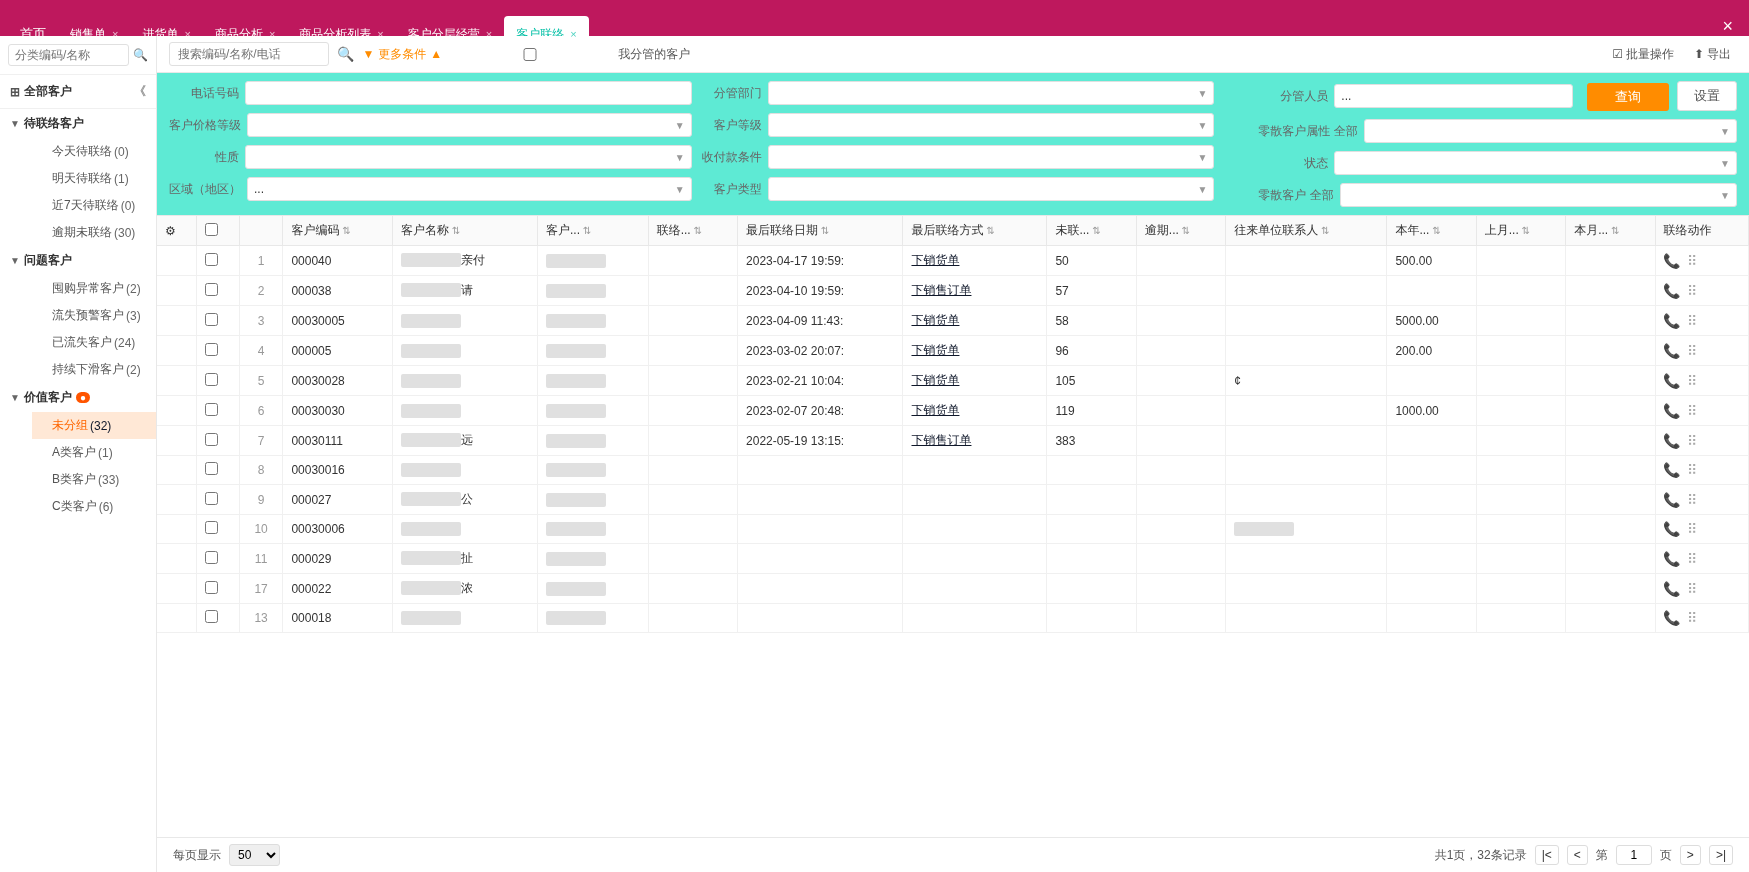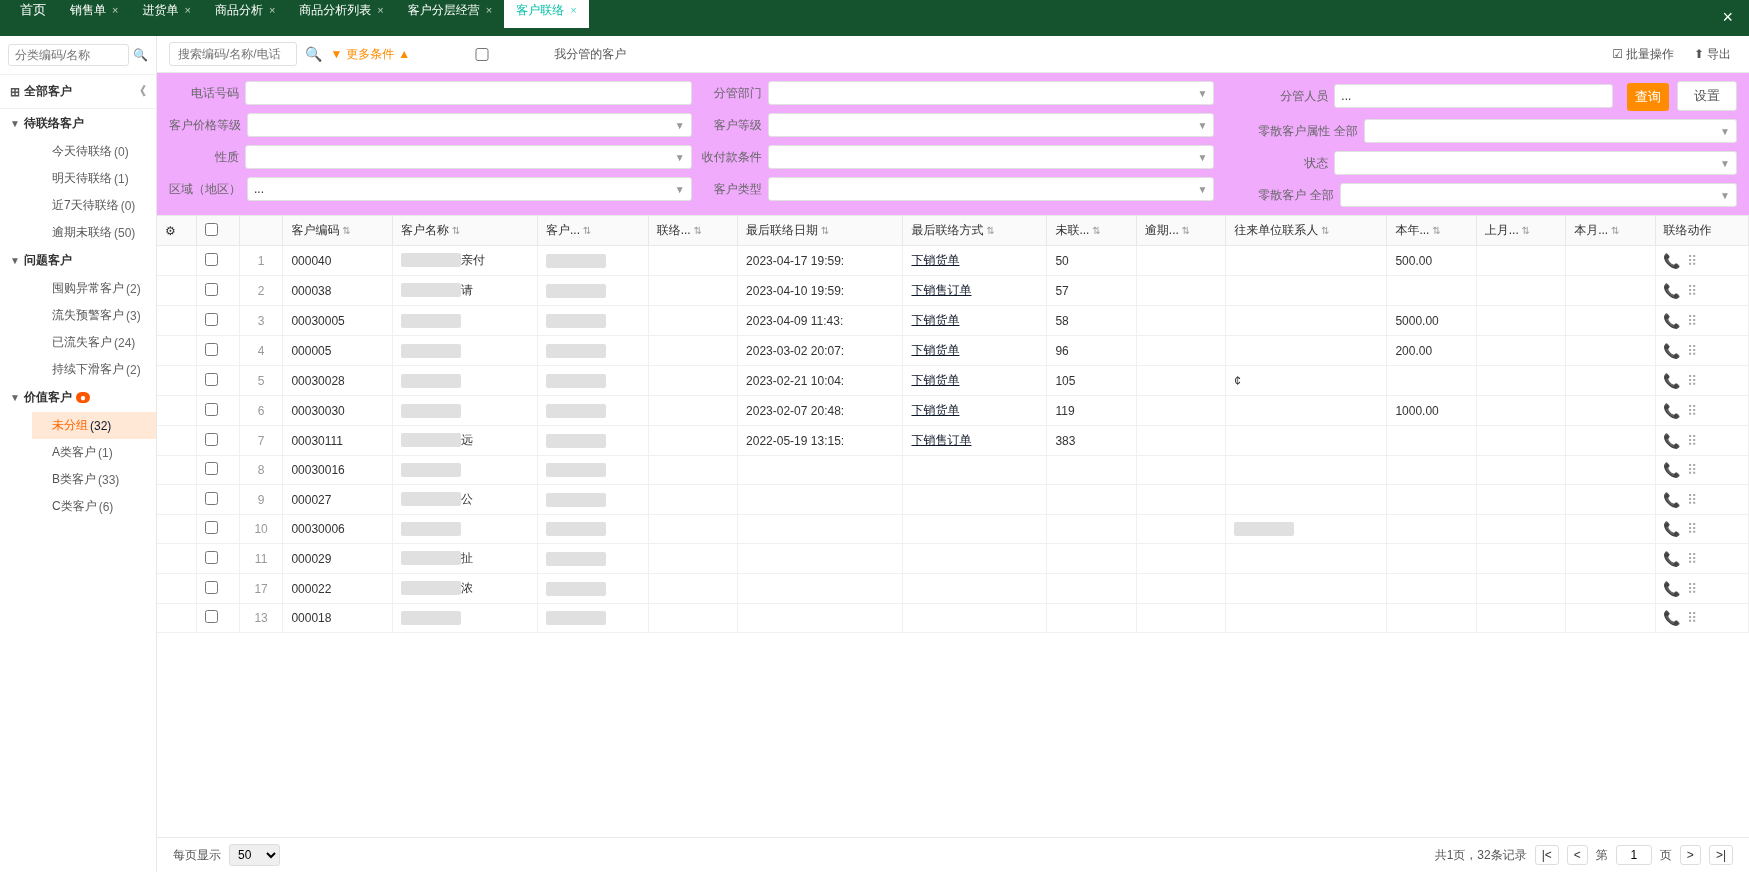--- a/index.html
+++ b/index.html
@@ -1,24 +1,24 @@
 <!DOCTYPE html>
 <html><head>
   <meta charset="utf-8">
   <style>
     * { box-sizing: border-box; margin: 0; padding: 0; font-family: 'Microsoft YaHei', Arial, sans-serif; font-size: 12px; }
     body { background: #f5f5f5; overflow: hidden; }
 
     
     .top-nav {
       display: flex;
-      align-items: flex-end;
-      background: #14532d;
+      align-items: flex-start;
+      background: #be185d;
       height: 36px;
-      padding: 8px 8px;
+      padding: 16px 8px;
     }
     .top-nav .nav-item {
       color: #fff;
       padding: 0 12px;
       height: 36px;
       display: flex;
       align-items: center;
       cursor: pointer;
       font-size: 13px;
       white-space: nowrap;
@@ -125,21 +125,21 @@
       padding: 6px 12px;
       display: flex;
       align-items: center;
       gap: 8px;
     }
     .filter-bar input {
       border: 1px solid #e0e0e0;
       border-radius: 3px;
       padding: 4px 8px;
       font-size: 12px;
-      width: 128px;
+      width: 160px;
       outline: none;
     }
     .filter-btn {
       display: flex;
       align-items: center;
       gap: 4px;
       color: #ff8c00;
       cursor: pointer;
       font-size: 12px;
     }
@@ -157,21 +157,21 @@
       align-items: center;
       gap: 3px;
       color: #555;
       cursor: pointer;
       font-size: 12px;
       padding: 3px 6px;
     }
 
     
     .filter-panel {
-      background: #f0abfc;
+      background: #5eead4;
       border-bottom: 1px solid #e8e8e8;
       padding: 8px 12px;
       display: grid;
       grid-template-columns: 1fr 1fr 1fr;
     }
     .filter-row {
       display: flex;
       align-items: center;
       gap: 6px;
     }
@@ -205,21 +205,21 @@
       outline: none;
       min-height: 24px;
     }
 
     
     .btn-query {
       background: #ff8c00;
       color: #fff;
       border: none;
       border-radius: 3px;
-      padding: 5px 8px;
+      padding: 5px 28px;
       cursor: pointer;
       font-size: 13px;
     }
     .btn-reset {
       background: #fff;
       color: #555;
       border: 1px solid #ddd;
       border-radius: 3px;
       padding: 5px 16px;
       cursor: pointer;
@@ -378,21 +378,21 @@
     <div class="sidebar-item">
       <span>明天待联络</span>
       <span class="badge">(1)</span>
     </div>
     <div class="sidebar-item">
       <span>近7天待联络</span>
       <span class="badge">(0)</span>
     </div>
     <div class="sidebar-item">
       <span>逾期未联络</span>
-      <span class="badge">(50)</span>
+      <span class="badge">(30)</span>
     </div>
 
     <div class="sidebar-section-title">
       <span class="arrow">▼</span>
       <span>问题客户</span>
     </div>
     <div class="sidebar-item">
       <span>囤购异常客户</span>
       <span class="badge">(2)</span>
     </div>

